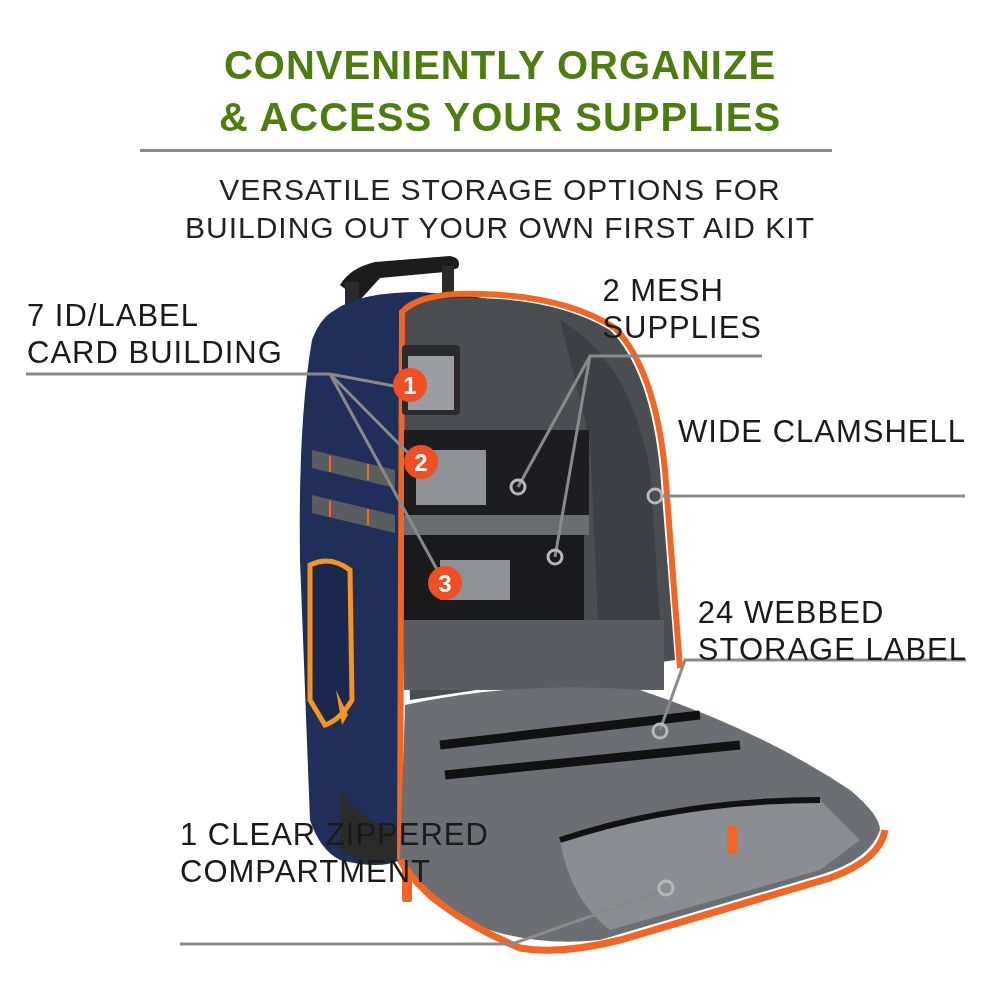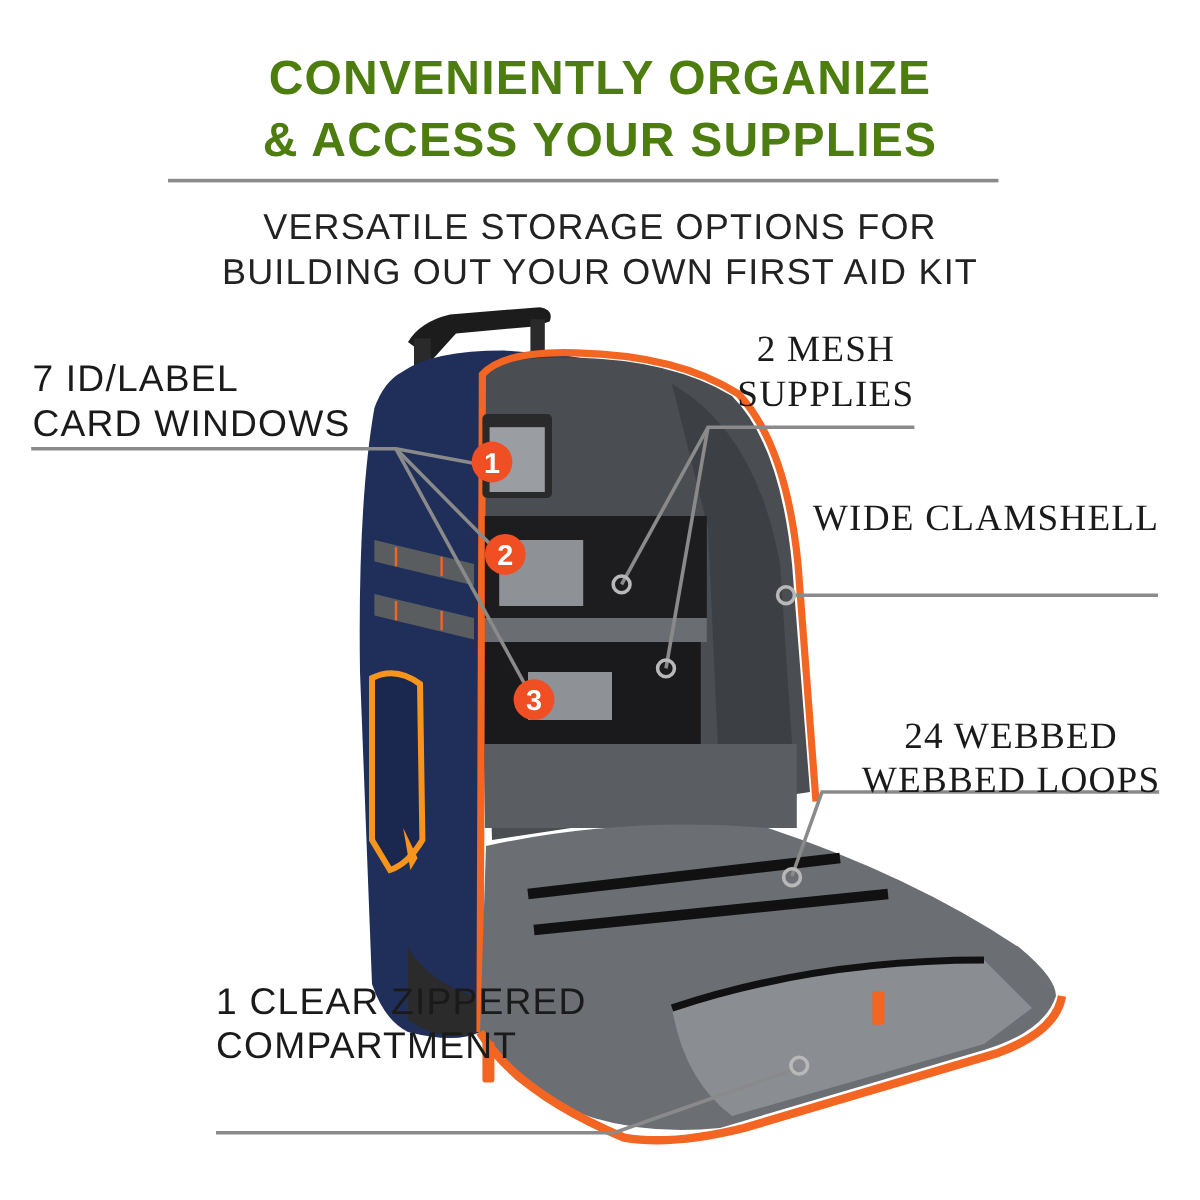--- a/index.html
+++ b/index.html
@@ -5,21 +5,21 @@
   html, body { margin:0; padding:0; background:#ffffff; }
   body { width:1000px; height:1000px; position:relative; overflow:hidden; font-family:"Liberation Sans", "DejaVu Sans", sans-serif; }
   .title { position:absolute; left:0; width:1000px; text-align:center; color:#4d7c0f; font-weight:bold; font-size:40px; letter-spacing:1px; line-height:50px; }
   .title.l1 { top:40px; }
   .title.l2 { top:92px; }
   .rule-top { position:absolute; left:140px; top:149px; width:692px; height:3px; background:#8a8a8a; }
   .subtitle { position:absolute; left:0; width:1000px; text-align:center; color:#222; font-size:30px; letter-spacing:1px; line-height:38px; }
   .subtitle.l1 { top:171px; }
   .subtitle.l2 { top:209px; }
   .label { position:absolute; color:#1a1a1a; font-size:31px; letter-spacing:1px; line-height:37px; white-space:nowrap; }
-  .label.right { text-align:center;font-family:Liberation Serif, serif; }
+  .label.right { text-align:left; }
   svg.art { position:absolute; left:0; top:0; }
 </style>
 </head>
 <body>
 
 <div class="title l1">CONVENIENTLY ORGANIZE</div>
 <div class="title l2">&amp; ACCESS YOUR SUPPLIES</div>
 <div class="rule-top"></div>
 <div class="subtitle l1">VERSATILE STORAGE OPTIONS FOR</div>
 <div class="subtitle l2">BUILDING OUT YOUR OWN FIRST AID KIT</div>
@@ -114,33 +114,33 @@
     <text x="421" y="471" text-anchor="middle" font-family="Liberation Sans, sans-serif" font-size="24" font-weight="bold" fill="#fff">2</text>
   </g>
   <g>
     <circle cx="445" cy="583" r="17" fill="#f04e23"></circle>
     <text x="445" y="592" text-anchor="middle" font-family="Liberation Sans, sans-serif" font-size="24" font-weight="bold" fill="#fff">3</text>
   </g>
 </svg>
 
 <div class="label" style="left:27px; top:297px;">
   <div>7 ID/LABEL</div>
-  <div>CARD WINDOWS</div>
+  <div>CARD BUILDING</div>
 </div>
 
 <div class="label right" style="right:238px; top:272px;">
   <div>2 MESH</div>
   <div>SUPPLIES</div>
 </div>
 
 <div class="label right" style="right:34px; top:413px;">
   <div>WIDE CLAMSHELL</div>
 </div>
 
 <div class="label right" style="right:33px; top:578px;margin-top:16px;">
   <div>24 WEBBED</div>
-  <div>WEBBED LOOPS</div>
+  <div>STORAGE LABEL</div>
 </div>
 
 <div class="label" style="left:180px; top:816px;">
   <div>1 CLEAR ZIPPERED</div>
   <div>COMPARTMENT</div>
 </div>
 
 </body></html>

